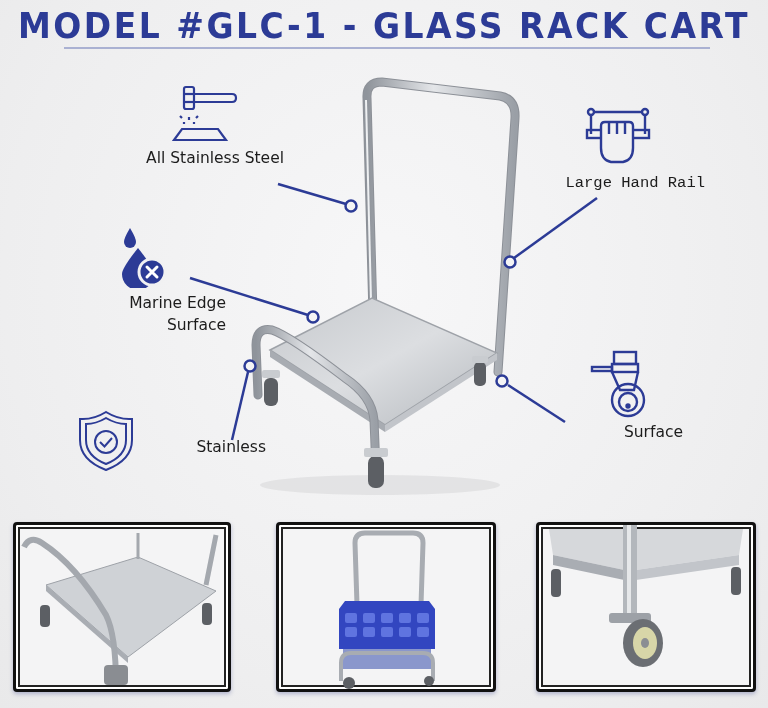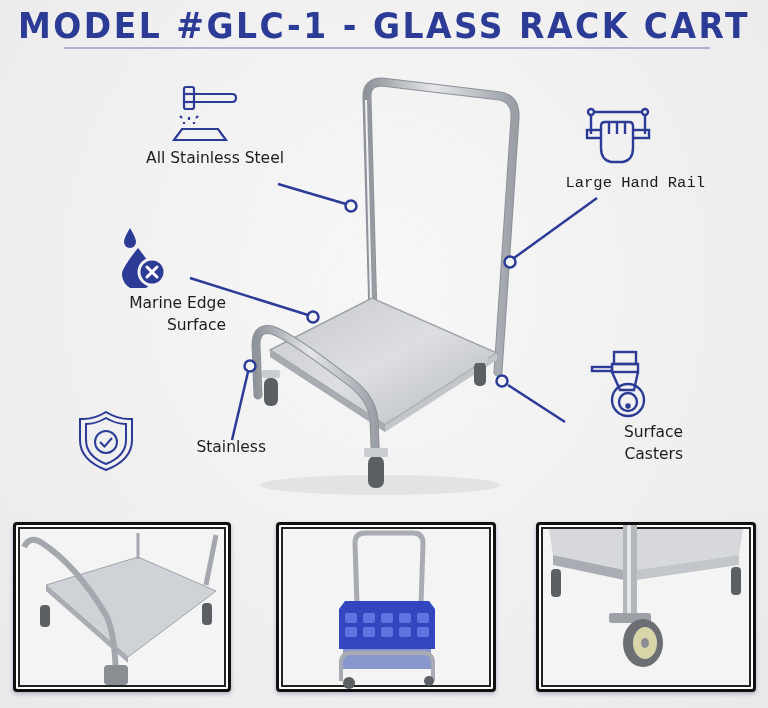--- a/index.html
+++ b/index.html
@@ -124,21 +124,20 @@
     <rect x="22" y="14" width="26" height="8"></rect>
     <rect x="2" y="17" width="20" height="4"></rect>
     <path d="M22 22 L30 40 H44 L48 22"></path>
     <circle cx="38" cy="50" r="16"></circle>
     <circle cx="38" cy="52" r="9"></circle>
     <circle cx="38" cy="56" r="1.5" fill="#2c3b96"></circle>
   </svg>
 </div>
 <div class="label" style="left:555px;top:421px;width:128px;">
   <div>Surface</div>
-  <div>Casters</div>
 </div>
 
 <div class="icon" style="left:77px;top:410px;">
   <svg width="58" height="62" viewBox="0 0 58 62" fill="none" stroke="#2c3b96" stroke-width="2">
     <path d="M29 2 Q16 10 3 9 V30 Q3 50 29 60 Q55 50 55 30 V9 Q42 10 29 2Z"></path>
     <path d="M29 8 Q19 14 9 14 V30 Q9 46 29 54 Q49 46 49 30 V14 Q39 14 29 8Z"></path>
     <circle cx="29" cy="32" r="11"></circle>
     <path d="M23 32 L27.5 36.5 L35 28"></path>
   </svg>
 </div>

